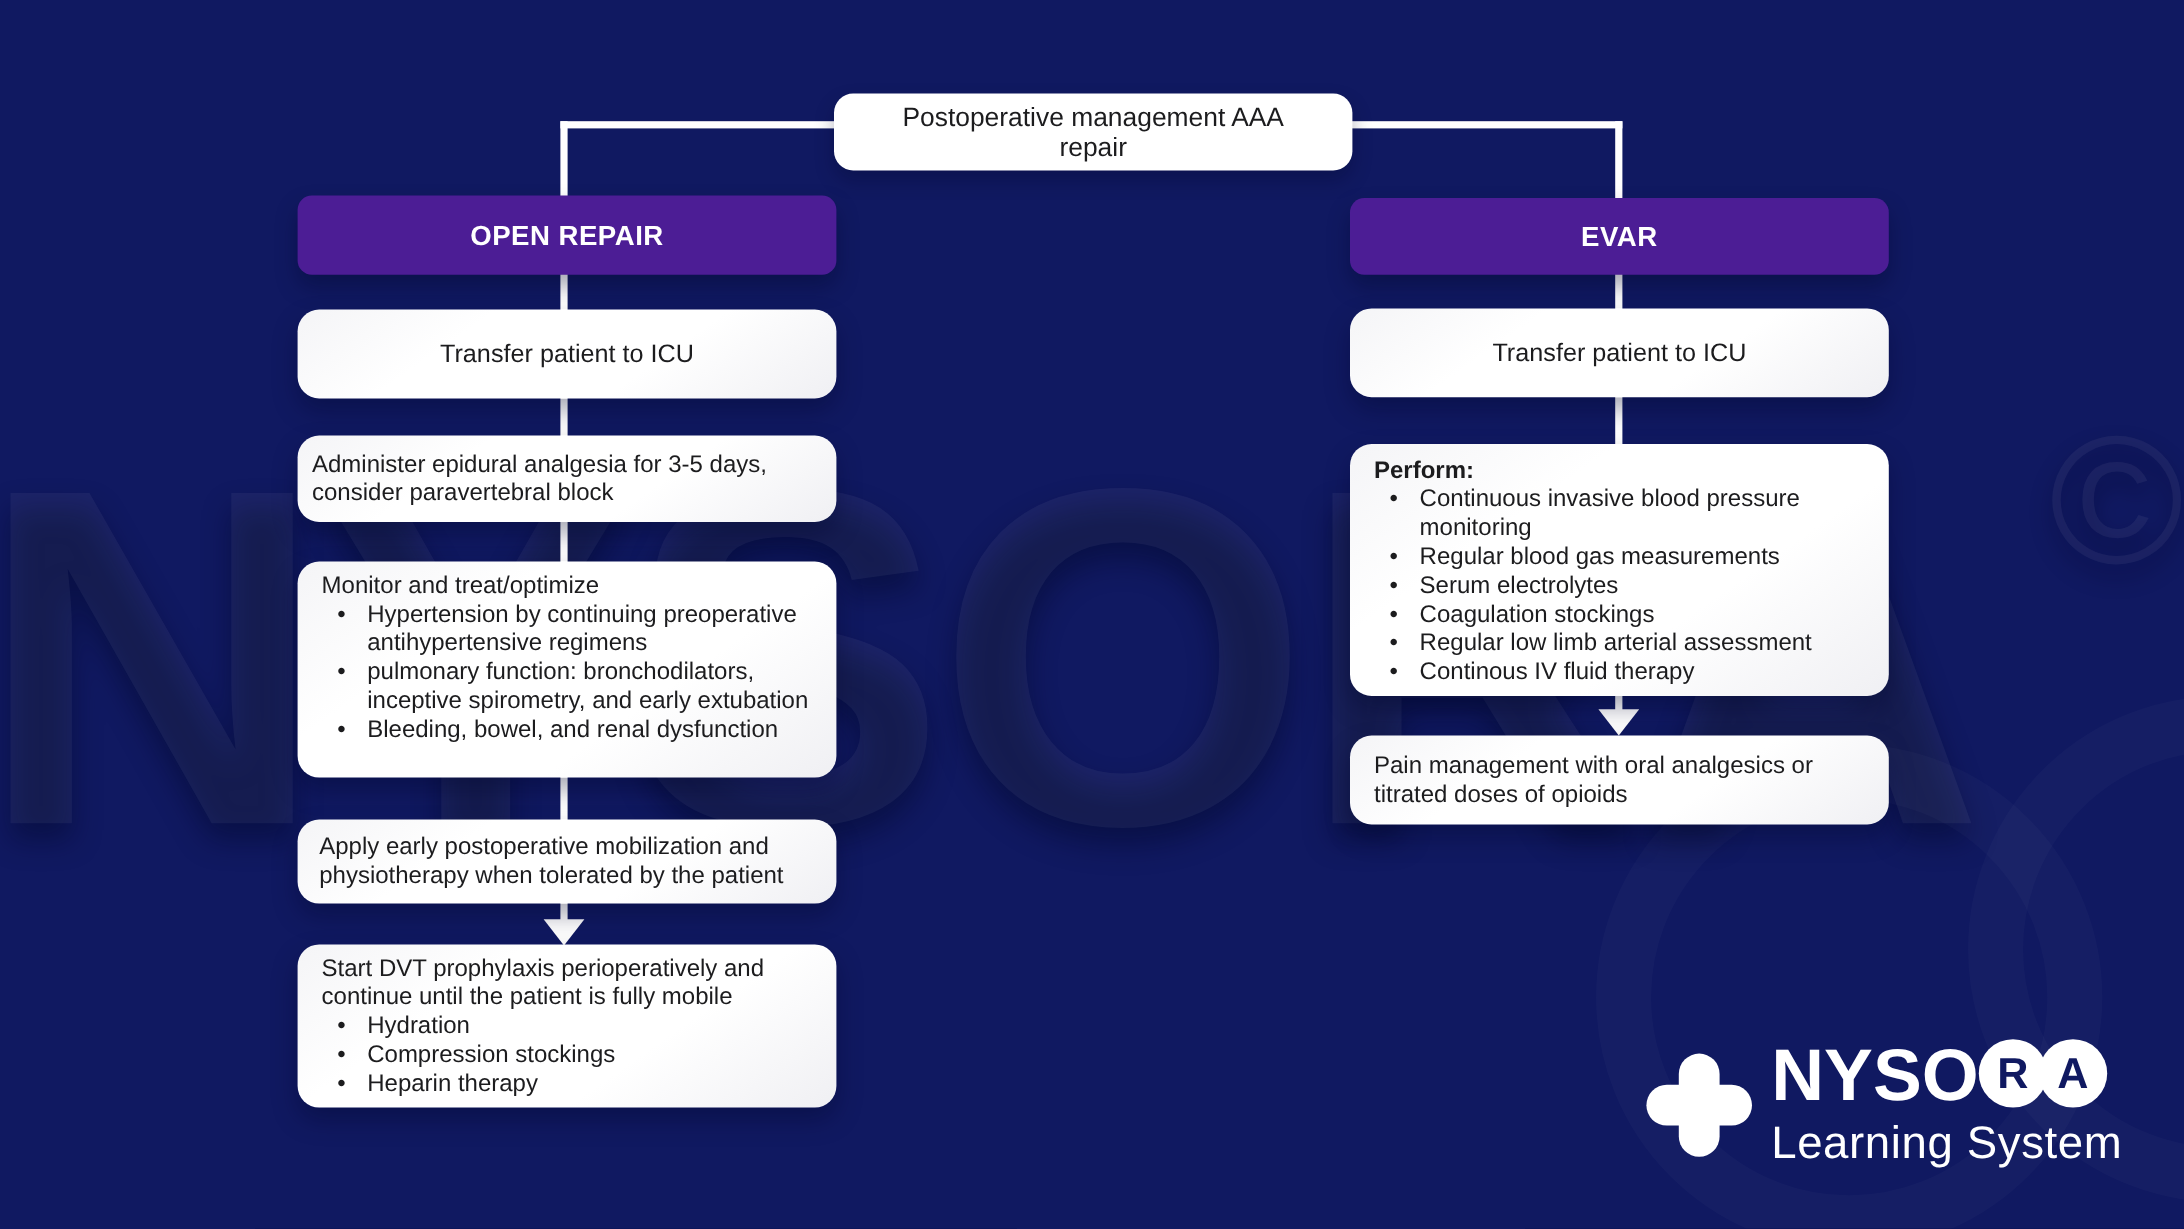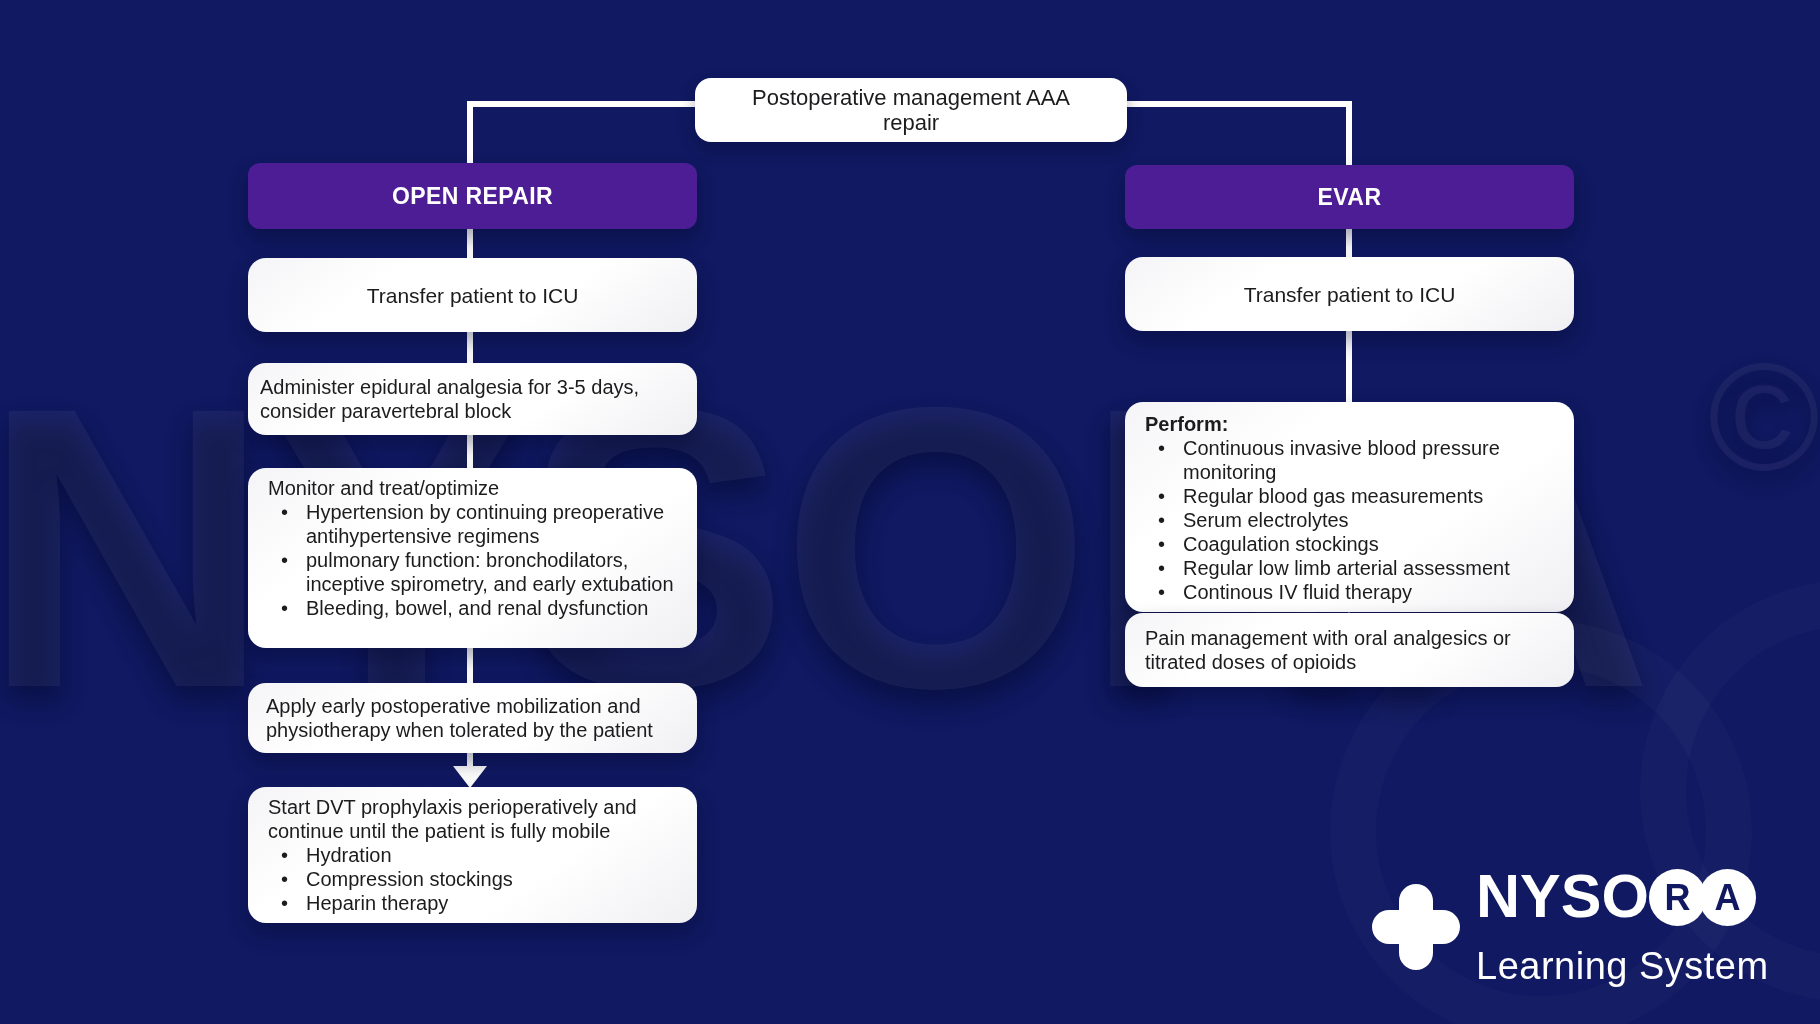--- a/index.html
+++ b/index.html
@@ -78,32 +78,32 @@
   .logo .plus { position:relative; width:88px; height:86px; margin-right:16px; }
   .logo .plus::before {
     content:""; position:absolute; left:27px; top:0; width:34px; height:86px;
     background:#ffffff; border-radius:17px;
   }
   .logo .plus::after {
     content:""; position:absolute; left:0; top:26px; width:88px; height:34px;
     background:#ffffff; border-radius:17px;
   }
   .logo .textcol { display:flex; flex-direction:column; }
-  .logo .brandrow { display:flex; align-items:flex-end; }
+  .logo .brandrow { display:flex; align-items:flex-start; }
   .logo .brand-prefix {
     color:#ffffff; font-weight:700; font-size:61px; letter-spacing:0px; line-height:60px;
   }
   .logo .circle {
     width:57px; height:57px; border-radius:50%; background:#ffffff;
     display:flex; align-items:center; justify-content:center;
     color:#101961; font-weight:700; font-size:36px;
   }
   .logo .circle + .circle { margin-left:-7px; }
   .logo .brandrow .circle:first-of-type { margin-left:3px; }
-  .logo .subtitle { color:#ffffff; font-size:38px; font-weight:400; margin-top:19px; letter-spacing:0.5px; }
+  .logo .subtitle { color:#ffffff; font-size:38px; font-weight:400; margin-top:6px; letter-spacing:0.5px; }
 </style>
 </head>
 <body>
 
 <div class="canvas">
 
   <div class="wm-text">NYSORA</div>
   <div class="wm-copy">©</div>
   <div class="wm-ring r1"></div>
   <div class="wm-ring r2"></div>
@@ -139,21 +139,21 @@
       <li>Hydration</li>
       <li>Compression stockings</li>
       <li>Heparin therapy</li>
     </ul>
   </div>
 
   <div class="box header" style="left:1125px; top:165px; width:449px; height:64px;">EVAR</div>
 
   <div class="box centered" style="left:1125px; top:257px; width:449px; height:74px; padding:0 30px;">Transfer patient to ICU</div>
 
-  <div class="box listbox" style="left:1125px; top:370px; width:449px; min-height:205px; padding-top:10px;margin-top:32px;">
+  <div class="box listbox" style="left:1125px; top:370px; width:449px; min-height:205px; padding-top:10px;">
     <div class="heading bold">Perform:</div>
     <ul>
       <li>Continuous invasive blood pressure monitoring</li>
       <li>Regular blood gas measurements</li>
       <li>Serum electrolytes</li>
       <li>Coagulation stockings</li>
       <li>Regular low limb arterial assessment</li>
       <li>Continous IV fluid therapy</li>
     </ul>
   </div>

